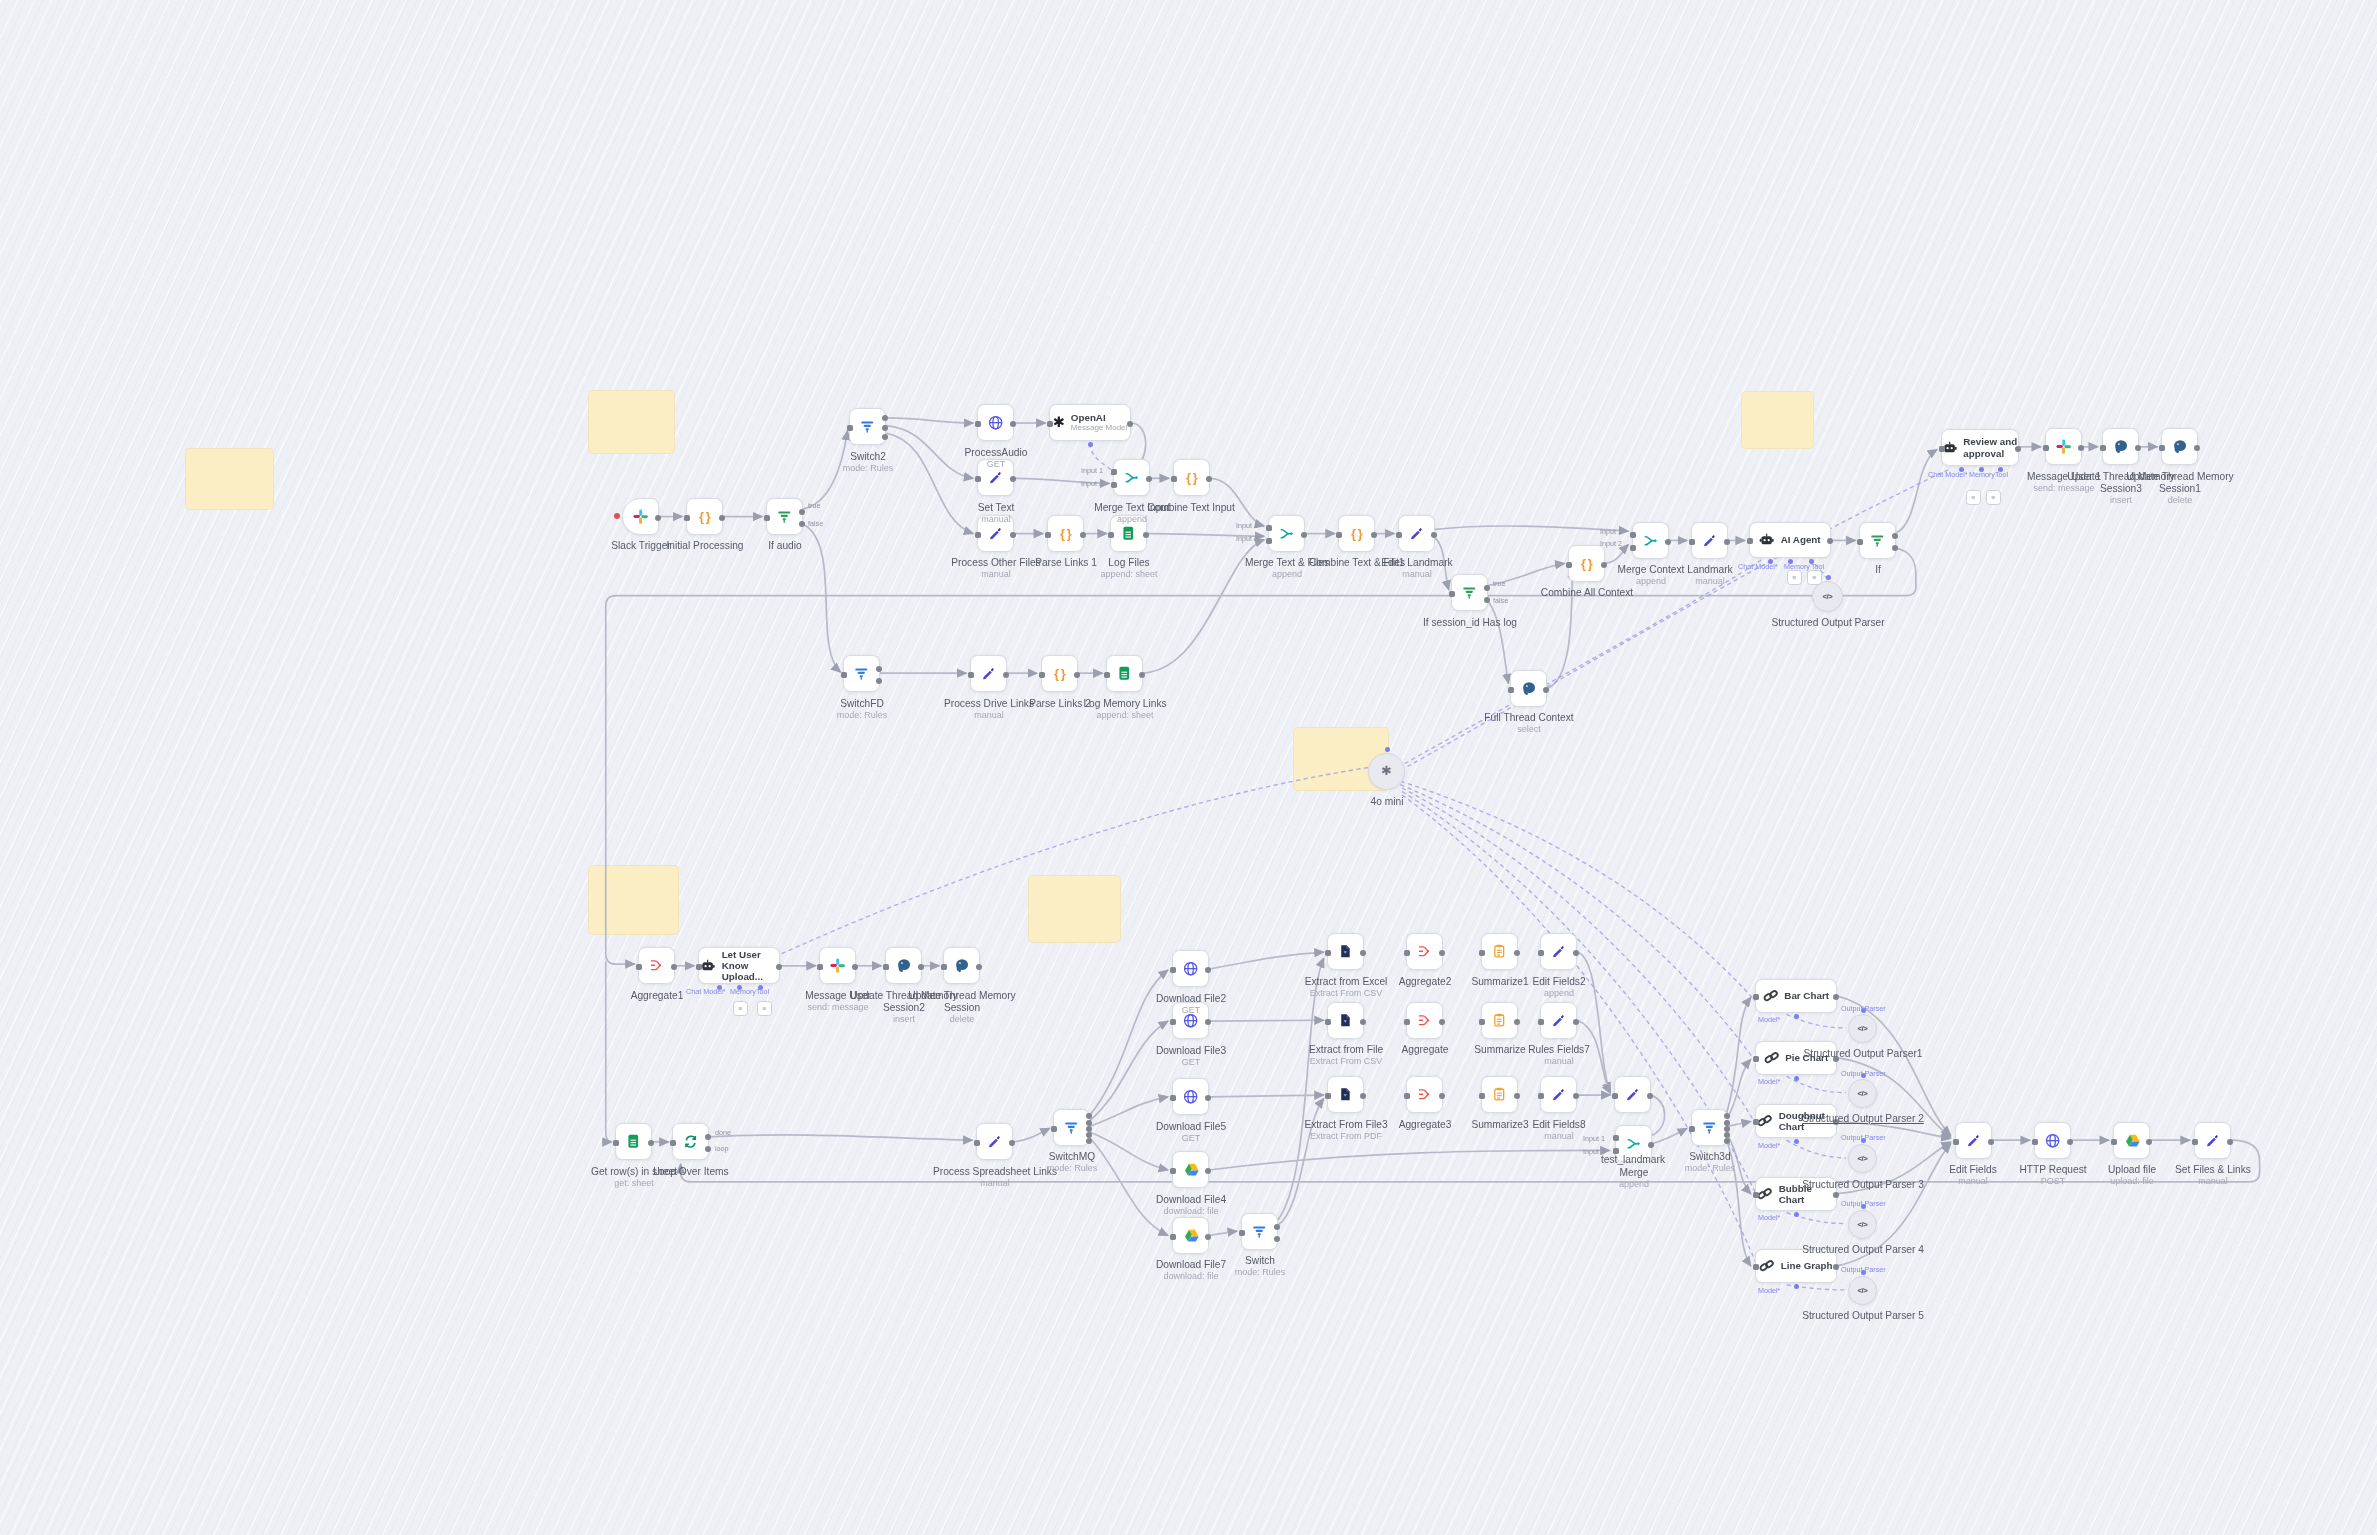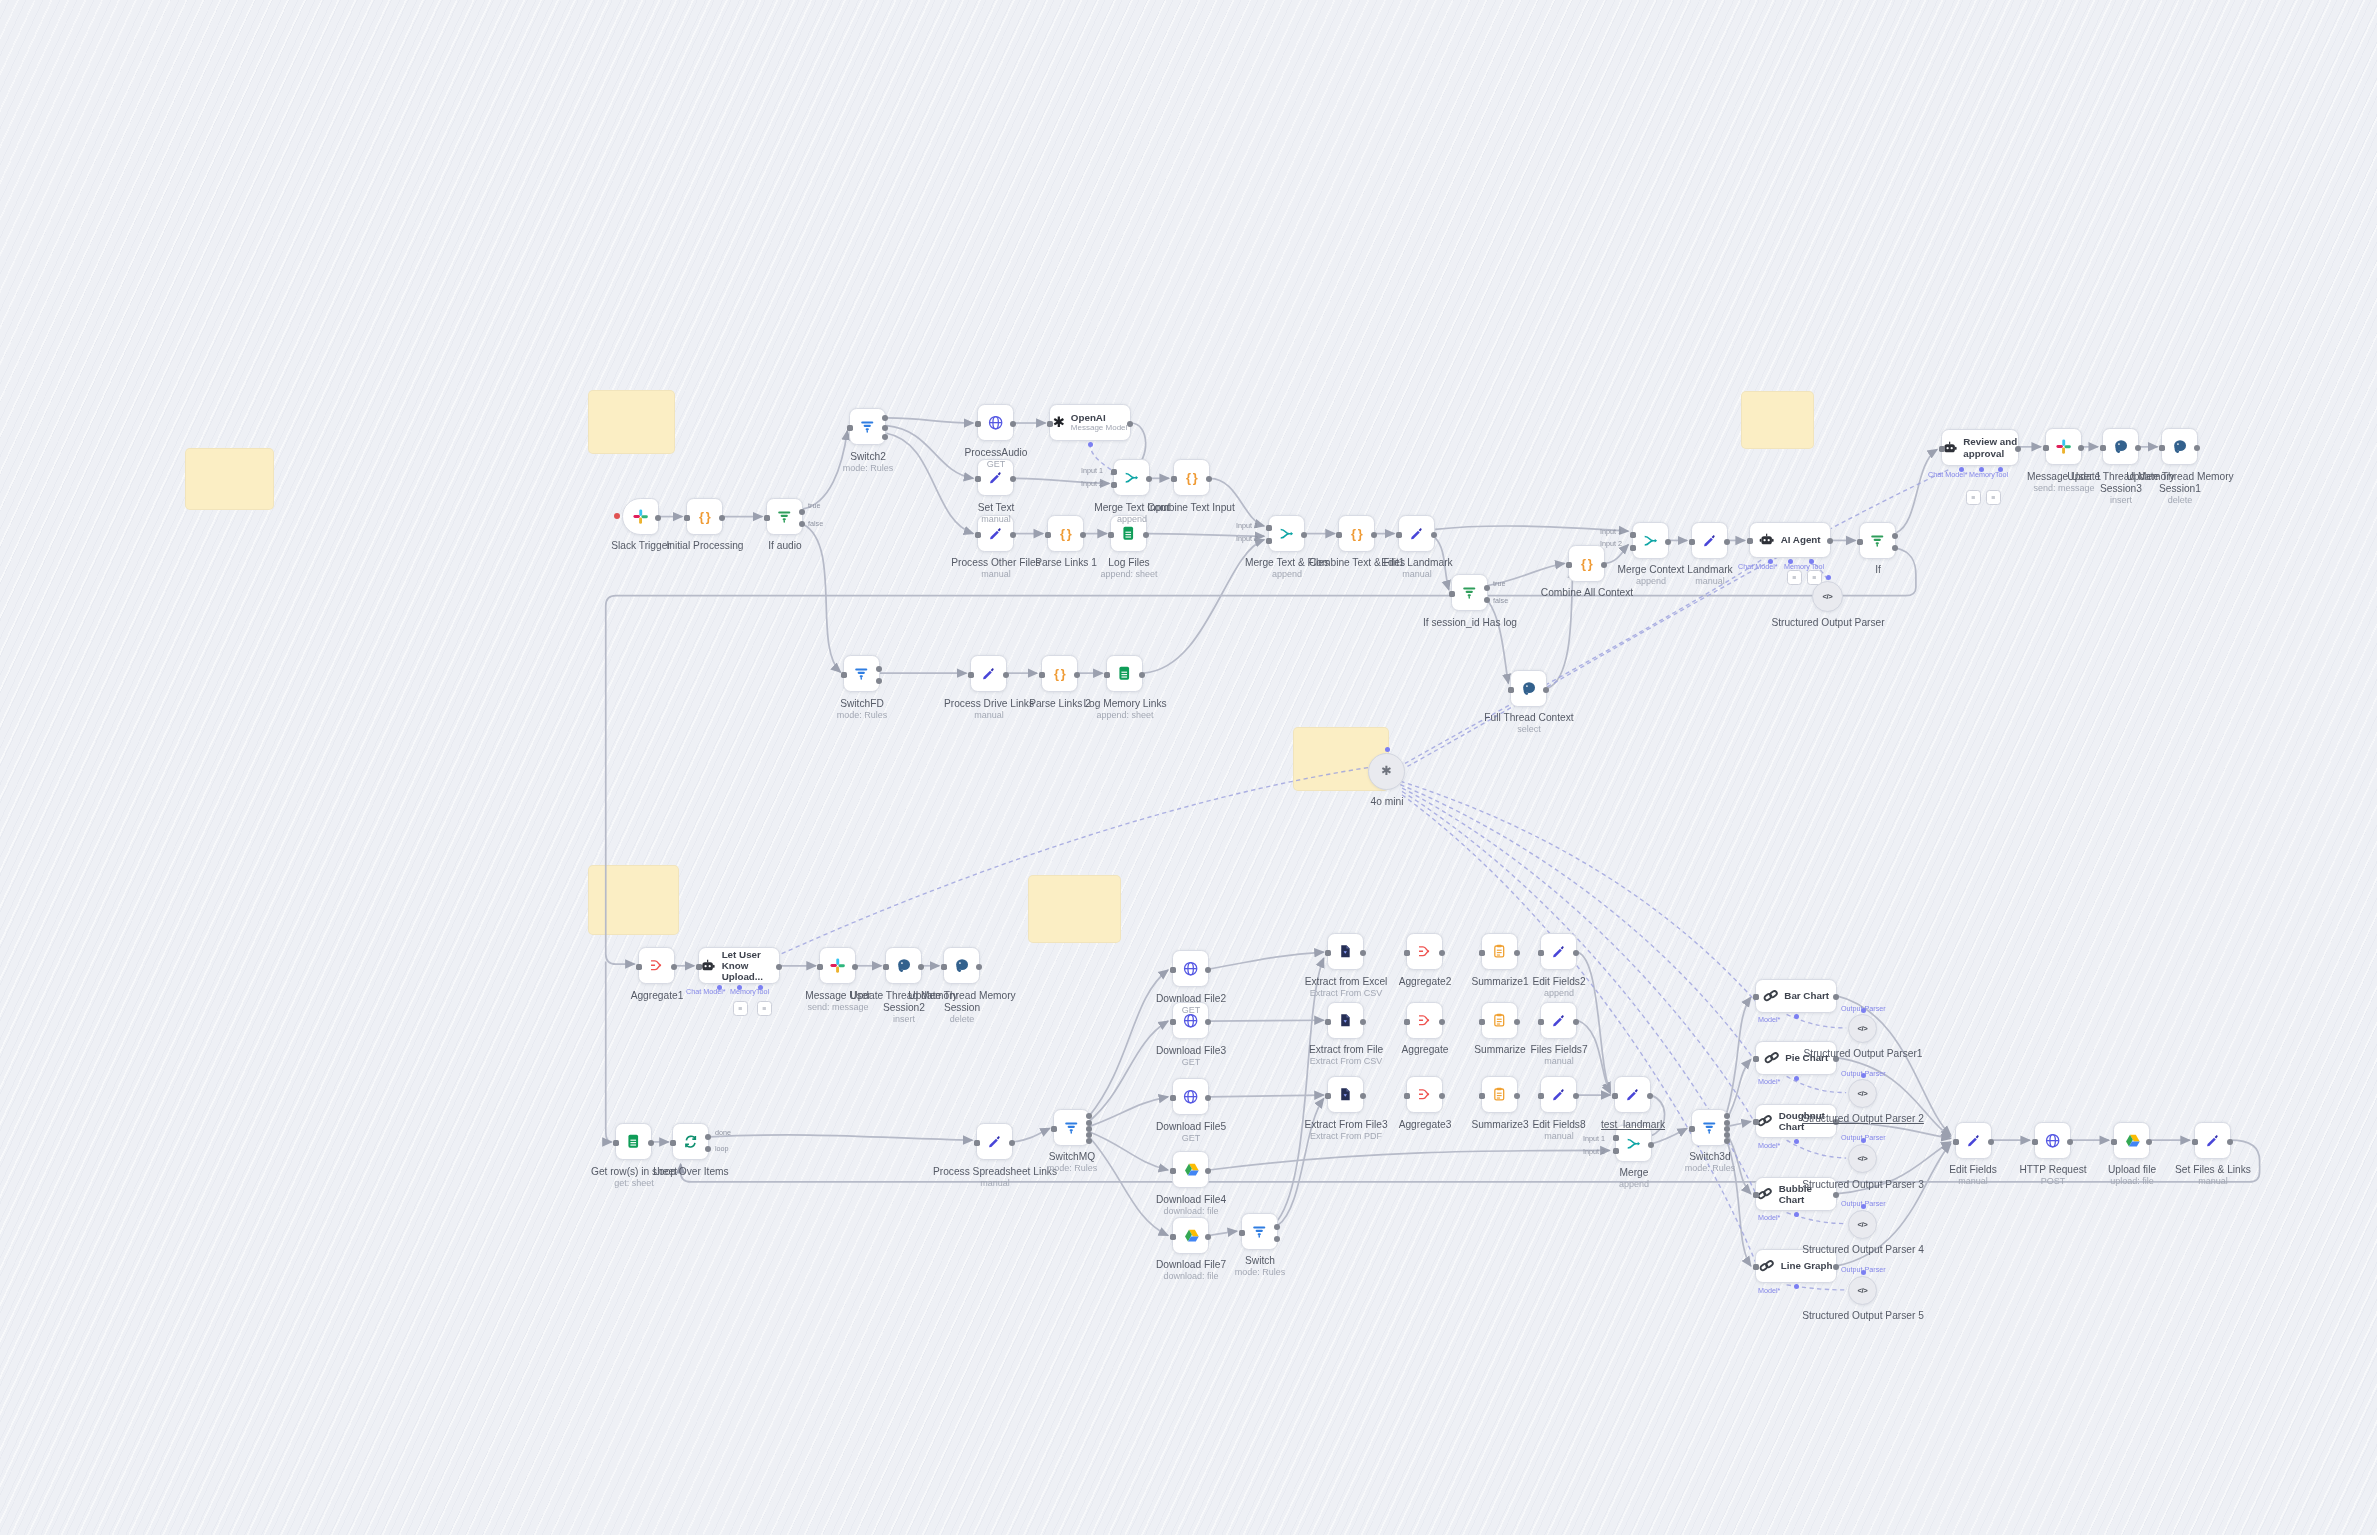--- a/index.html
+++ b/index.html
@@ -1291,38 +1291,38 @@
         <div>Extract from File</div>
         <div class="nsub">Extract From CSV</div>
       </div>
       <div class="nlabel" style="left: 1361px; top: 1044px;">
         <div>Aggregate</div>
       </div>
       <div class="nlabel" style="left: 1436px; top: 1044px;">
         <div>Summarize</div>
       </div>
       <div class="nlabel" style="left: 1495px; top: 1044px;">
-        <div>Files Fields7</div>
+        <div>Rules Fields7</div>
         <div class="nsub">manual</div>
       </div>
       <div class="nlabel" style="left: 1282px; top: 1119px;">
         <div>Extract From File3</div>
         <div class="nsub">Extract From PDF</div>
       </div>
       <div class="nlabel" style="left: 1361px; top: 1119px;">
         <div>Aggregate3</div>
       </div>
       <div class="nlabel" style="left: 1436px; top: 1119px;">
         <div>Summarize3</div>
       </div>
       <div class="nlabel" style="left: 1495px; top: 1119px;">
         <div>Edit Fields8</div>
         <div class="nsub">manual</div>
       </div>
-      <div class="nlabel" style="left: 1569px; top: 1119px; text-decoration: underline;">
+      <div class="nlabel" style="left: 1569px; top: 1154px;">
         <div>test_landmark</div>
       </div>
       <div class="nlabel" style="left: 1570px; top: 1167px;">
         <div>Merge</div>
         <div class="nsub">append</div>
       </div>
       <div class="nlabel" style="left: 1646px; top: 1151px;">
         <div>Switch3d</div>
         <div class="nsub">mode: Rules</div>
       </div>

